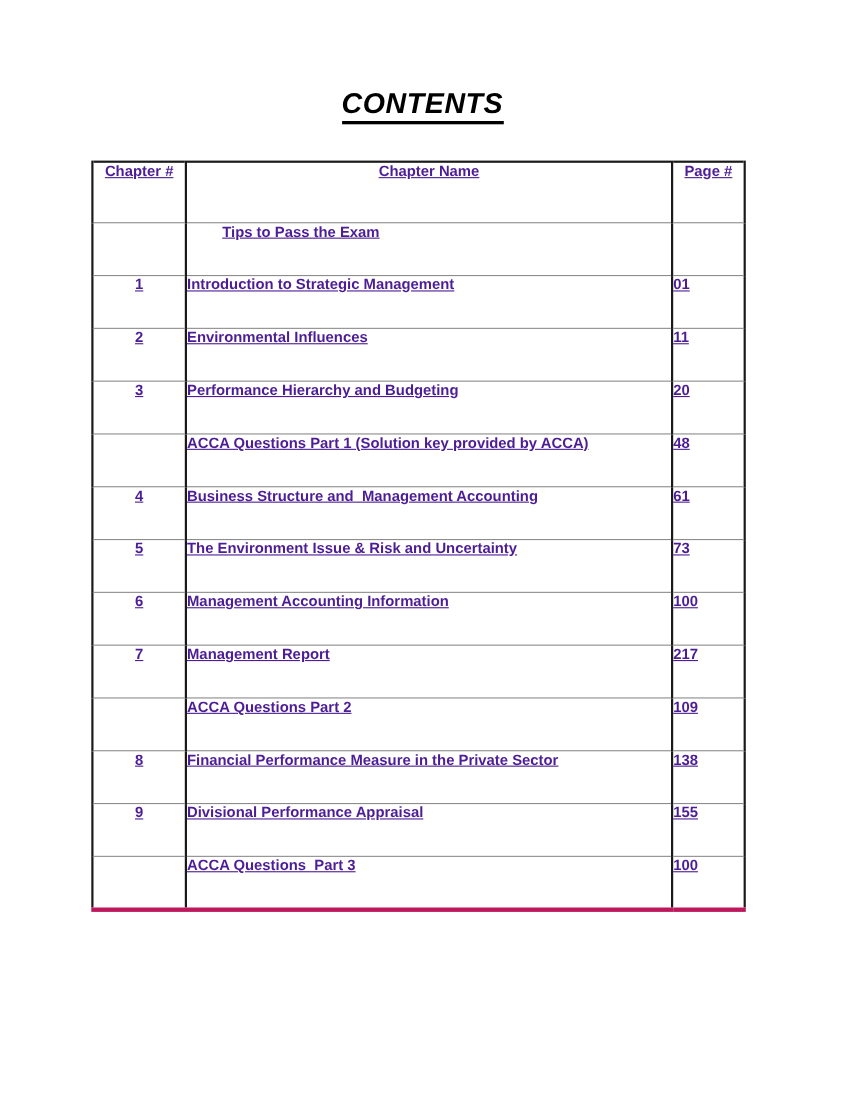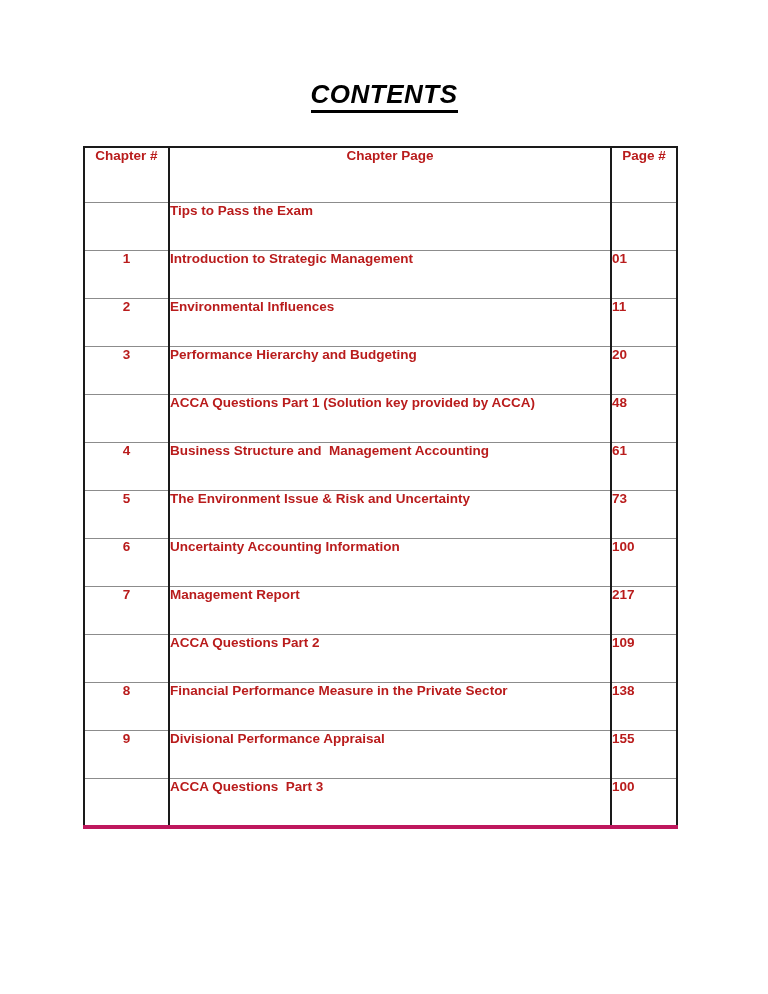--- a/index.html
+++ b/index.html
@@ -57,21 +57,22 @@
   .toc-table col.c-page  { width: 66px; }
 
   .toc-table th,
   .toc-table td {
     border-top: 1px solid #8c8c8c;
     border-bottom: 1px solid #8c8c8c;
     border-left: 2px solid #1a1a1a;
     border-right: 2px solid #1a1a1a;
     vertical-align: top;
     padding: 0;
-    color: #b91c1c;
+    color: #4c1d95;
+    text-decoration: underline;
   }
 
   thead th {
     height: 54px;
     border-top: 2px solid #1a1a1a;
     border-bottom: 2px solid #1a1a1a;
     font-size: 13.5px;
     font-weight: bold;
     vertical-align: middle;
     text-align: center;
@@ -97,42 +98,42 @@
     box-sizing: border-box;
     white-space: pre;
   }
   .cell-page {
     font-size: 13.5px;
     font-weight: bold;
     padding-top: 12px;
     box-sizing: border-box;
   }
 
-  tbody tr:first-child td { border-top: none; }
+  tbody tr:first-child td { border-top: none; padding-left: 32px; }
   tbody tr:last-child td  { border-bottom: 4px solid #be185d; }
 </style>
 </head>
 <body>
 
 <div class="page">
 
   <div class="title-wrap">
     <span class="title">CONTENTS</span>
   </div>
 
   <table class="toc-table">
     <colgroup>
       <col class="c-num">
       <col class="c-name">
       <col class="c-page">
     </colgroup>
     <thead>
       <tr>
         <th>Chapter #</th>
-        <th>Chapter Page</th>
+        <th>Chapter Name</th>
         <th>Page #</th>
       </tr>
     </thead>
     <tbody id="toc-body">
         <tr>
           <td class="cell-num"></td>
           <td class="cell-name">Tips to Pass the Exam</td>
           <td class="cell-page"></td>
         </tr>
         <tr>
@@ -160,21 +161,21 @@
           <td class="cell-name">Business Structure and  Management Accounting</td>
           <td class="cell-page">61</td>
         </tr>
         <tr>
           <td class="cell-num">5</td>
           <td class="cell-name">The Environment Issue &amp; Risk and Uncertainty</td>
           <td class="cell-page">73</td>
         </tr>
         <tr>
           <td class="cell-num">6</td>
-          <td class="cell-name">Uncertainty Accounting Information</td>
+          <td class="cell-name">Management Accounting Information</td>
           <td class="cell-page">100</td>
         </tr>
         <tr>
           <td class="cell-num">7</td>
           <td class="cell-name">Management Report</td>
           <td class="cell-page">217</td>
         </tr>
         <tr>
           <td class="cell-num"></td>
           <td class="cell-name">ACCA Questions Part 2</td>

